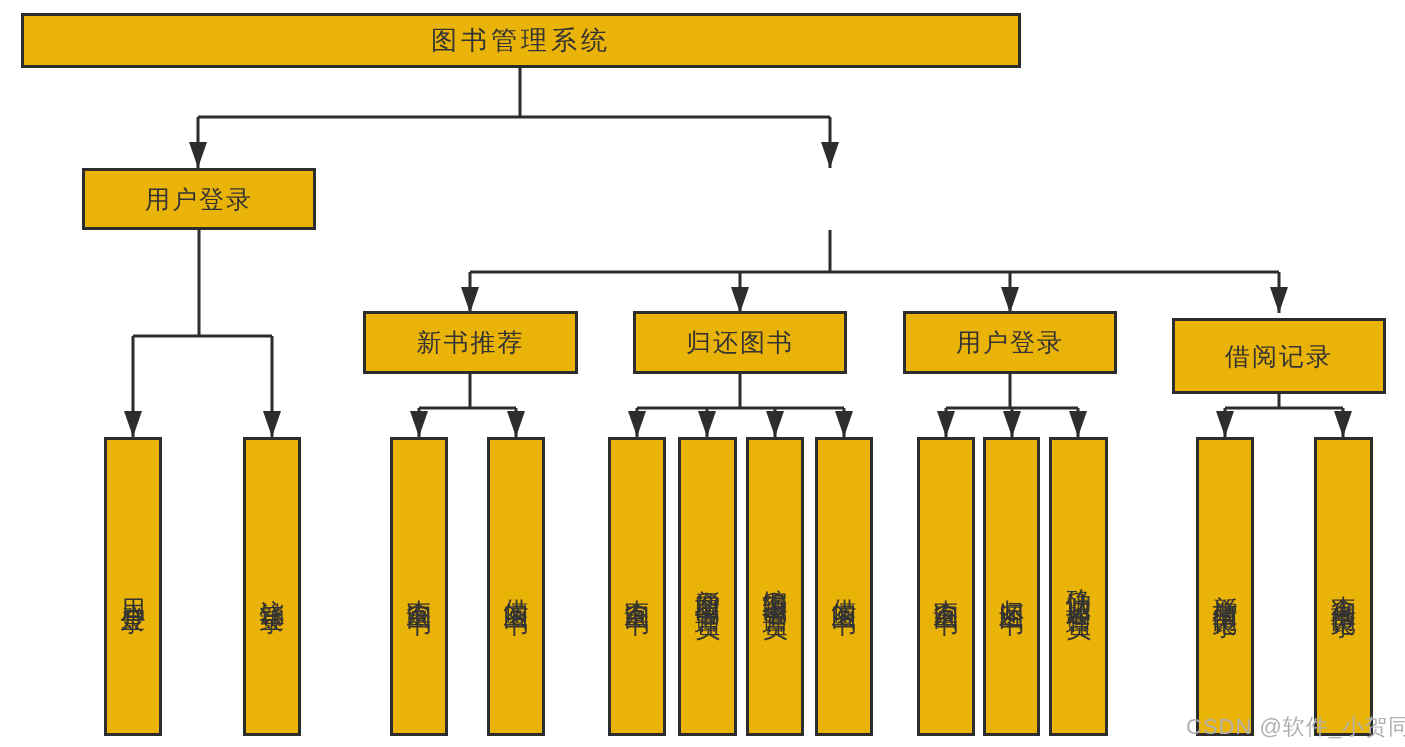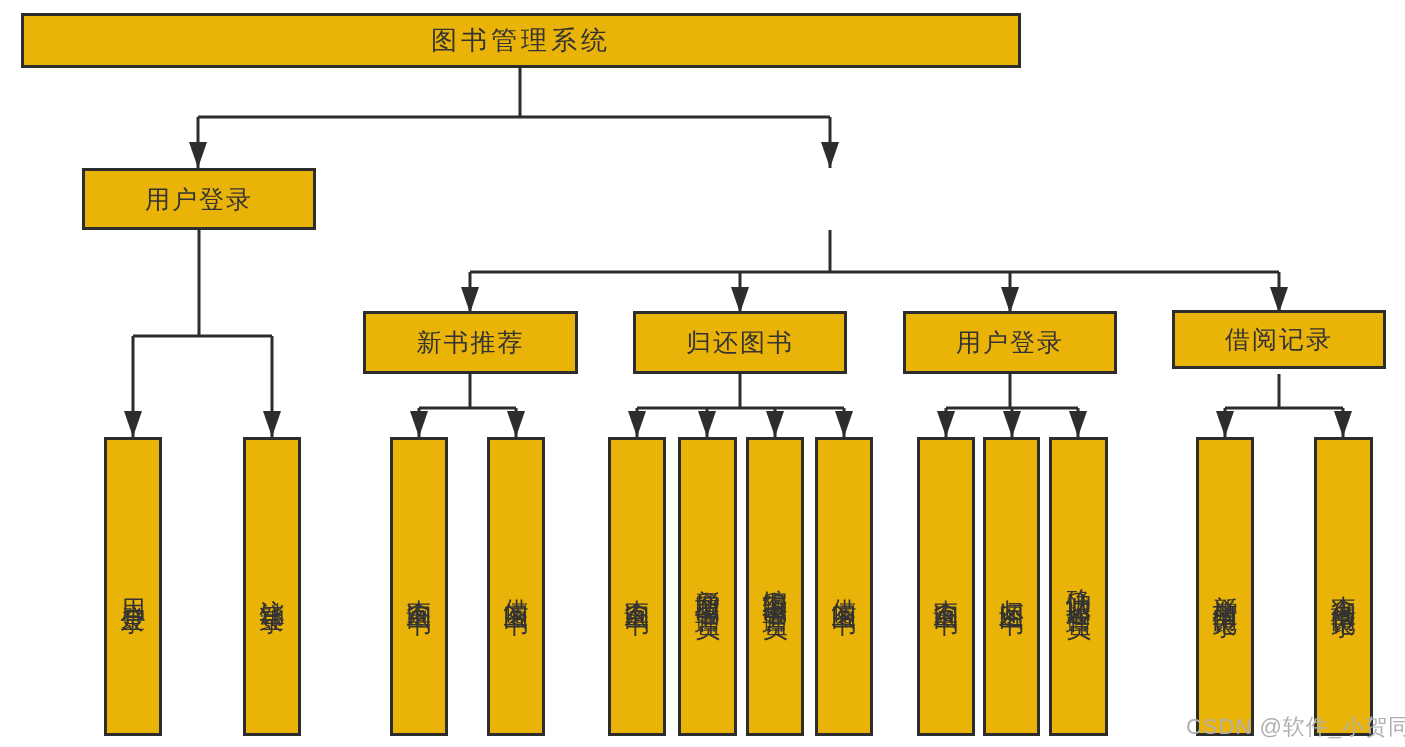--- a/index.html
+++ b/index.html
@@ -107,21 +107,21 @@
     </g>
   </svg>
 
   <div class="node root h" style="left:21px;top:13px;width:1000px;height:55px">图书管理系统</div>
 
   <div class="node h" style="left:82px;top:168px;width:234px;height:62px">用户登录</div>
 
   <div class="node h" style="left:363px;top:311px;width:215px;height:63px">新书推荐</div>
   <div class="node h" style="left:633px;top:311px;width:214px;height:63px">归还图书</div>
   <div class="node h" style="left:903px;top:311px;width:214px;height:63px">用户登录</div>
-  <div class="node h" style="left:1172px;top:310px;width:214px;height:59px">借阅记录</div>
+  <div class="node h" style="left:1172px;top:318px;width:214px;height:76px">借阅记录</div>
 
   <div class="node leaf" style="left:104px;top:437px;width:58px;height:299px">用户登录</div>
   <div class="node leaf" style="left:243px;top:437px;width:58px;height:299px">注销登录</div>
 
   <div class="node leaf" style="left:390px;top:437px;width:58px;height:299px">查询图书</div>
   <div class="node leaf" style="left:487px;top:437px;width:58px;height:299px">借阅图书</div>
 
   <div class="node leaf" style="left:608px;top:437px;width:58px;height:299px">查询图书</div>
   <div class="node leaf" style="left:678px;top:437px;width:59px;height:299px">新增图书（管理员）</div>
   <div class="node leaf" style="left:746px;top:437px;width:58px;height:299px">编辑图书（管理员）</div>

